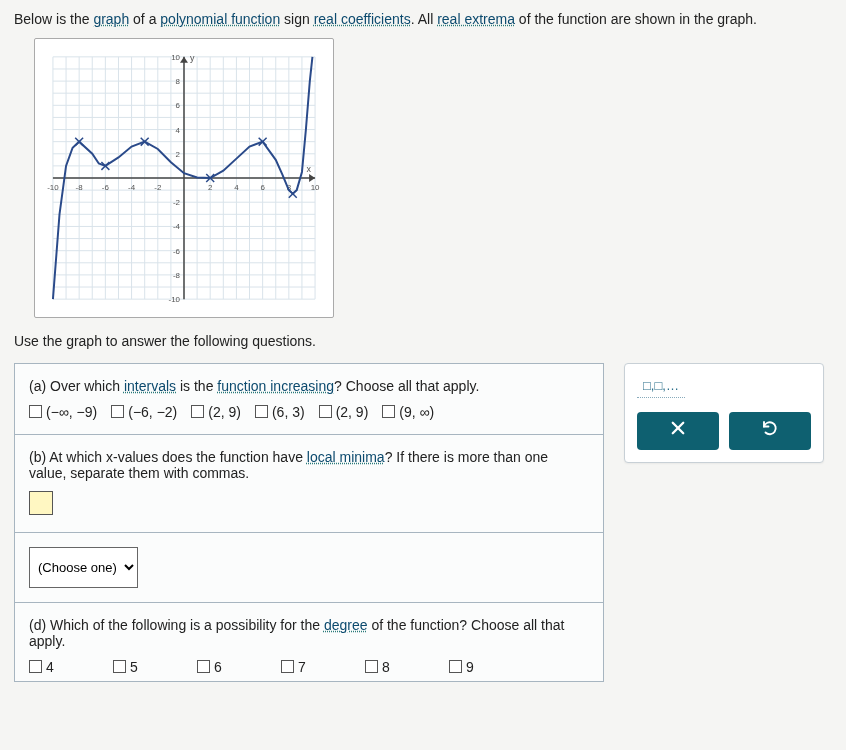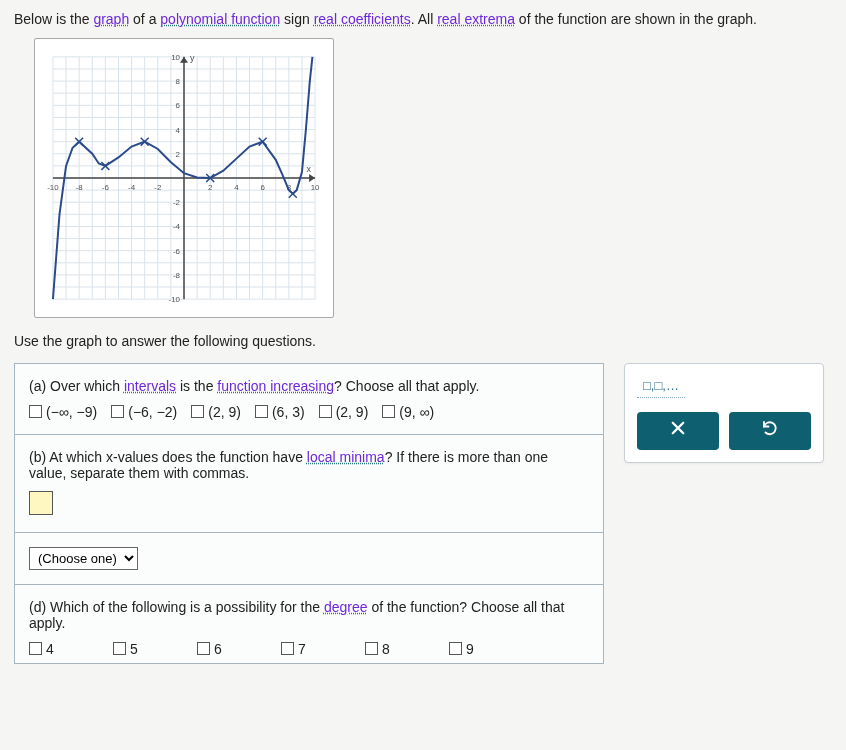--- a/index.html
+++ b/index.html
@@ -6,21 +6,21 @@
   body {
     margin: 0;
     padding: 10px 14px;
     font-family: Arial, Helvetica, sans-serif;
     font-size: 14px;
     color: #222;
     background: #f5f5f3;
     width: 846px;
   }
   .intro { margin-bottom: 8px; line-height: 1.4; }
-  .ul { text-decoration: underline dotted #2a7a7a; color: #6d28d9; cursor: help; }
+  .ul { text-decoration: underline dotted #2a7a7a; color: #0c4a6e; cursor: help; }
   .chart-wrap {
     margin: 4px 0 12px 20px;
   }
   svg.graph {
     background: #fff;
     border: 1px solid #aaa;
     border-radius: 2px;
   }
   .instr { margin: 8px 0 14px 0; }
   .layout { display: flex; gap: 20px; align-items: flex-start; }
@@ -39,21 +39,21 @@
   .choice { display: inline-flex; align-items: center; gap: 4px; white-space: nowrap; }
   .chk {
     width: 13px; height: 13px; border: 1px solid #555; display: inline-block;
     background: #fff;
   }
   .txtin {
     width: 24px; height: 24px; border: 1px solid #555; background: #fff7c2;
     display: inline-block;
   }
   select.sel {
-    font-size: 13px; padding: 2px 4px; border: 1px solid #666; background: #fff;
+    font-size: 13px; padding: 11px 4px; border: 1px solid #666; background: #fff;
   }
   .toolbox {
     border: 1px solid #c8d0d6;
     background: #fff;
     border-radius: 4px;
     width: 200px;
     padding: 10px 12px 12px 12px;
     box-shadow: 0 1px 2px rgba(0,0,0,.05);
   }
   .tool-top {

